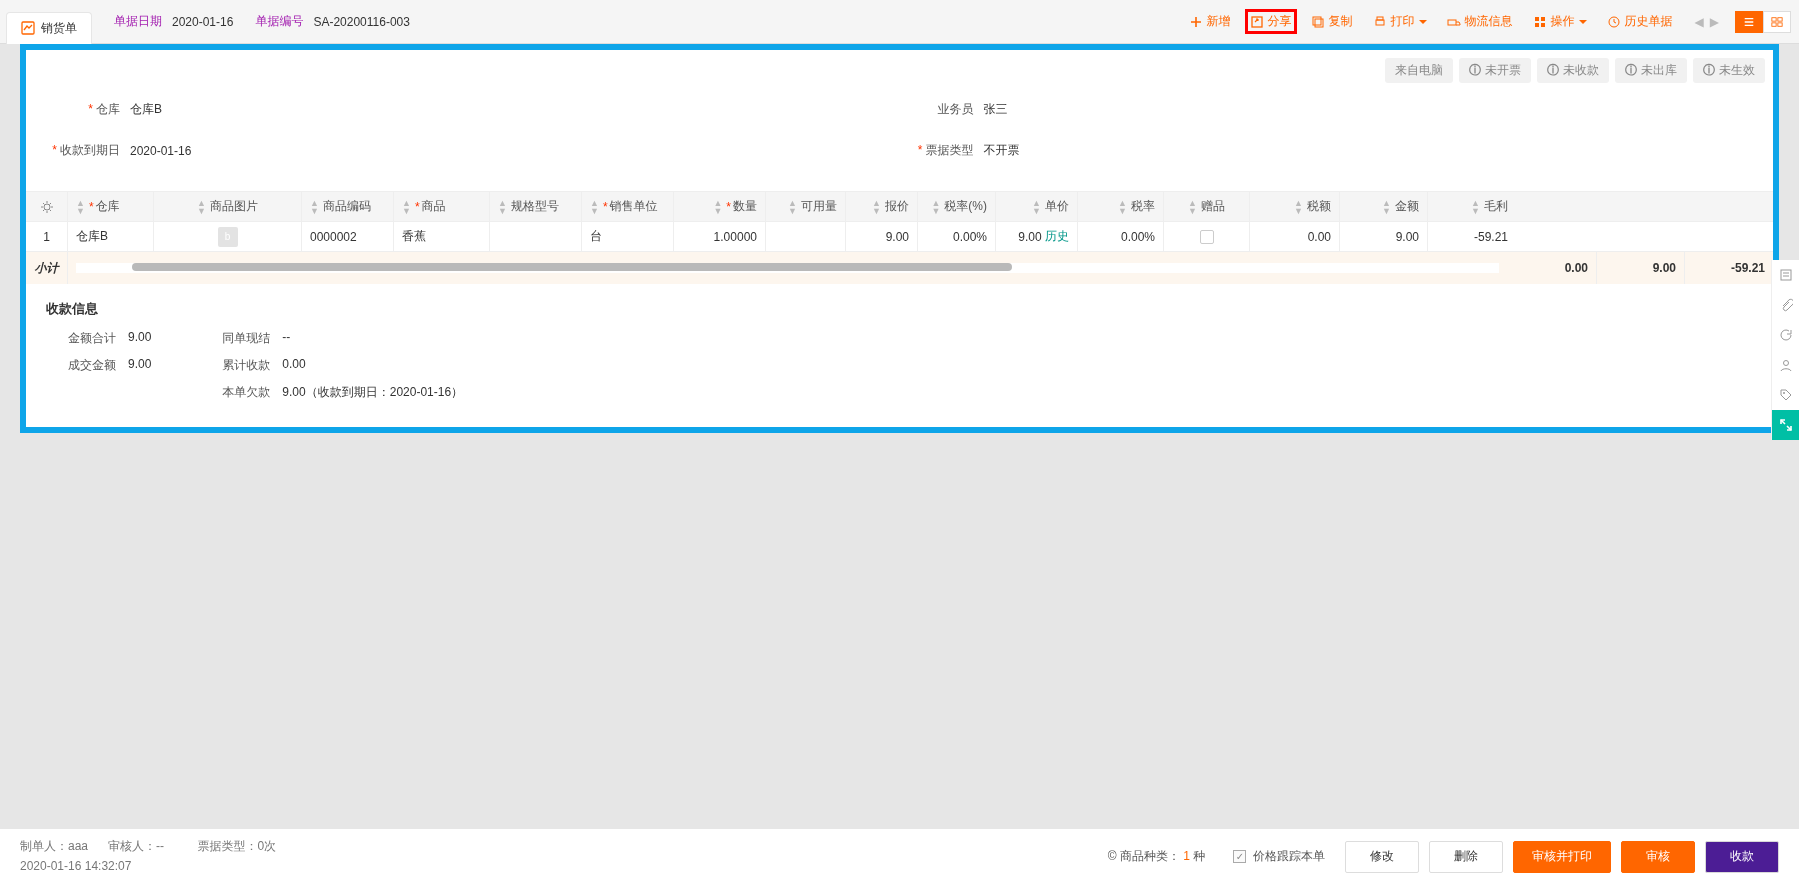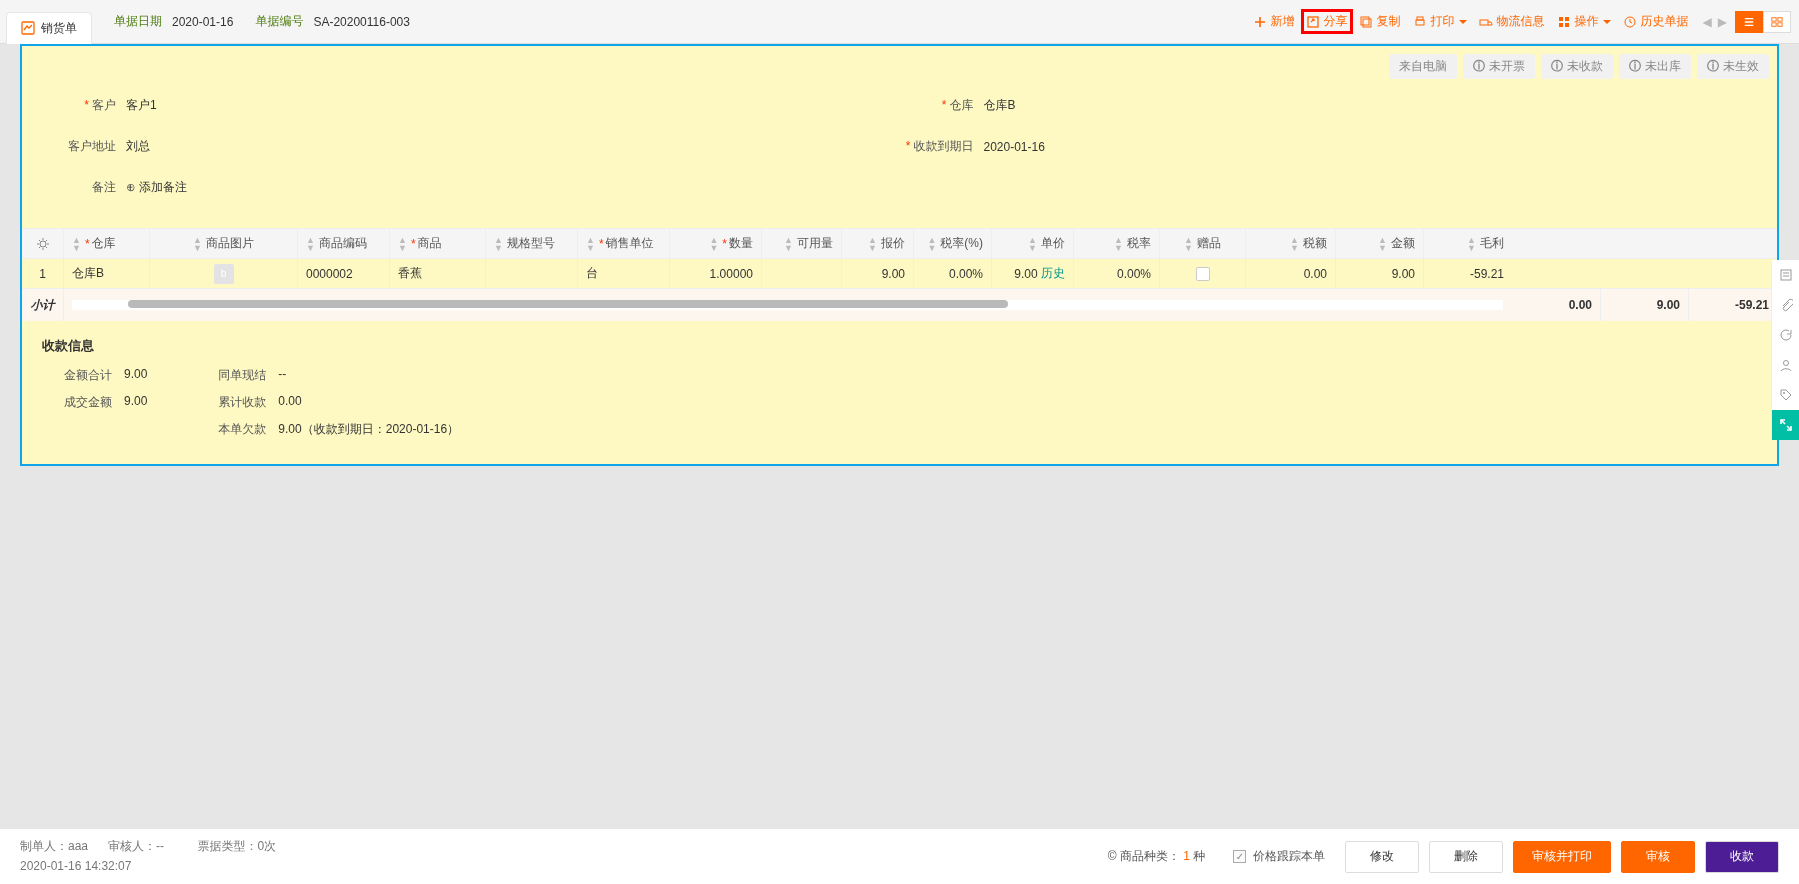--- a/index.html
+++ b/index.html
@@ -3,35 +3,35 @@
 <meta charset="utf-8">
 <style>
 html,body{margin:0;padding:0;height:100%;font-family:"Microsoft YaHei","Helvetica Neue",Arial,sans-serif;font-size:12px;color:#333;background:#e6e6e6;}
 *{box-sizing:border-box;}
 .orange{color:#f60;}
 .teal{color:#009688;}
 .page{width:1799px;height:884px;position:relative;background:#e6e6e6;overflow:hidden;}
 .topbar{height:44px;background:#f5f5f5;border-bottom:1px solid #ddd;display:flex;align-items:center;padding-left:6px;padding-right:8px;}
 .tab{background:#fff;border:1px solid #e6e6e6;border-bottom:none;height:32px;display:flex;align-items:center;padding:0 14px;border-radius:4px 4px 0 0;margin-top:12px;}
 .tab .t-icon{width:14px;height:14px;margin-right:6px;display:inline-flex;align-items:center;justify-content:center;}
-.hdr-lbl{margin-left:22px;color:#4d7c0f;}
+.hdr-lbl{margin-left:22px;color:#a21caf;}
 .hdr-val{margin-left:10px;color:#333;}
 .spacer{flex:1;}
-.hdr-actions{display:flex;align-items:center;gap:0;}
+.hdr-actions{display:flex;align-items:center;gap:8px;}
 .hdr-btn{display:flex;align-items:center;color:#666;padding:4px 6px;cursor:pointer;}
 .hdr-btn.orange{color:#f60;}
 .hdr-btn .ico{width:14px;height:14px;margin-right:4px;display:inline-block;}
 .caret{width:0;height:0;border-left:4px solid transparent;border-right:4px solid transparent;border-top:4px solid currentColor;margin-left:4px;}
 .red-box{border:3px solid #f00;padding:1px 2px;}
 .pager{display:flex;align-items:center;gap:6px;color:#bbb;margin-left:8px;}
 .pager .arrow{cursor:pointer;}
 .view-toggle{display:flex;margin-left:8px;}
 .vt-btn{width:28px;height:22px;display:flex;align-items:center;justify-content:center;border:1px solid #ddd;background:#fff;cursor:pointer;}
 .vt-btn.active{background:#f60;border-color:#f60;color:#fff;}
-.sheet{background:#fef9c3;margin:0 20px 0 20px;border:2px solid #0ea5e9;}
+.sheet{background:#ffffff;margin:0 20px 0 20px;border:6px solid #0ea5e9;}
 .tags{display:flex;justify-content:flex-end;padding:8px 8px 0 8px;gap:6px;}
 .tag{background:#f1f1f1;color:#888;border-radius:3px;padding:4px 10px;display:flex;align-items:center;gap:4px;font-size:12px;}
 .tag .dot{font-weight:bold;}
 .form{display:flex;padding:18px 20px 8px 20px;}
 .form-col{flex:1;}
 .frow{display:flex;align-items:center;margin-bottom:24px;}
 .flabel{width:84px;text-align:right;color:#555;padding-right:10px;}
 .req{color:#f30;margin-right:3px;}
 .fval{color:#333;}
 .grid{border-top:1px solid #eee;}
@@ -212,40 +212,36 @@
         </div>
     <div class="tag">
           <span class="dot">ⓘ</span>
           <span>未生效</span>
         </div>
   </div>
 
   <div class="form">
     <div class="form-col">
       <div class="frow">
-            <span class="flabel"><span class="req">*</span><span>客户</span></span>
-            <span class="fval">客户1</span>
-          </div>
-      <div class="frow">
-            <span class="flabel">客户地址</span>
-            <span class="fval">刘总</span>
-          </div>
-      <div class="frow">
-            <span class="flabel">备注</span>
-            <span class="fval orange"><span>⊕ </span><span>添加备注</span></span>
-          </div>
-    </div>
-    <div class="form-col">
-      <div class="frow">
             <span class="flabel"><span class="req">*</span><span>仓库</span></span>
             <span class="fval">仓库B</span>
           </div>
       <div class="frow">
             <span class="flabel"><span class="req">*</span><span>收款到期日</span></span>
             <span class="fval">2020-01-16</span>
+          </div>
+    </div>
+    <div class="form-col">
+      <div class="frow">
+            <span class="flabel">业务员</span>
+            <span class="fval">张三</span>
+          </div>
+      <div class="frow">
+            <span class="flabel"><span class="req">*</span><span>票据类型</span></span>
+            <span class="fval">不开票</span>
           </div>
     </div>
   </div>
 
   <div class="grid">
     <div class="grid-head">
       <div class="cell hc w-cfg gear">
             <svg viewBox="0 0 14 14" width="14" height="14">
               <circle cx="7" cy="7" r="3" fill="none" stroke="#888"></circle>
               <path d="M7 1v2M7 11v2M1 7h2M11 7h2M3 3l1.4 1.4M9.6 9.6L11 11M11 3l-1.4 1.4M4.4 9.6L3 11" stroke="#888"></path>

